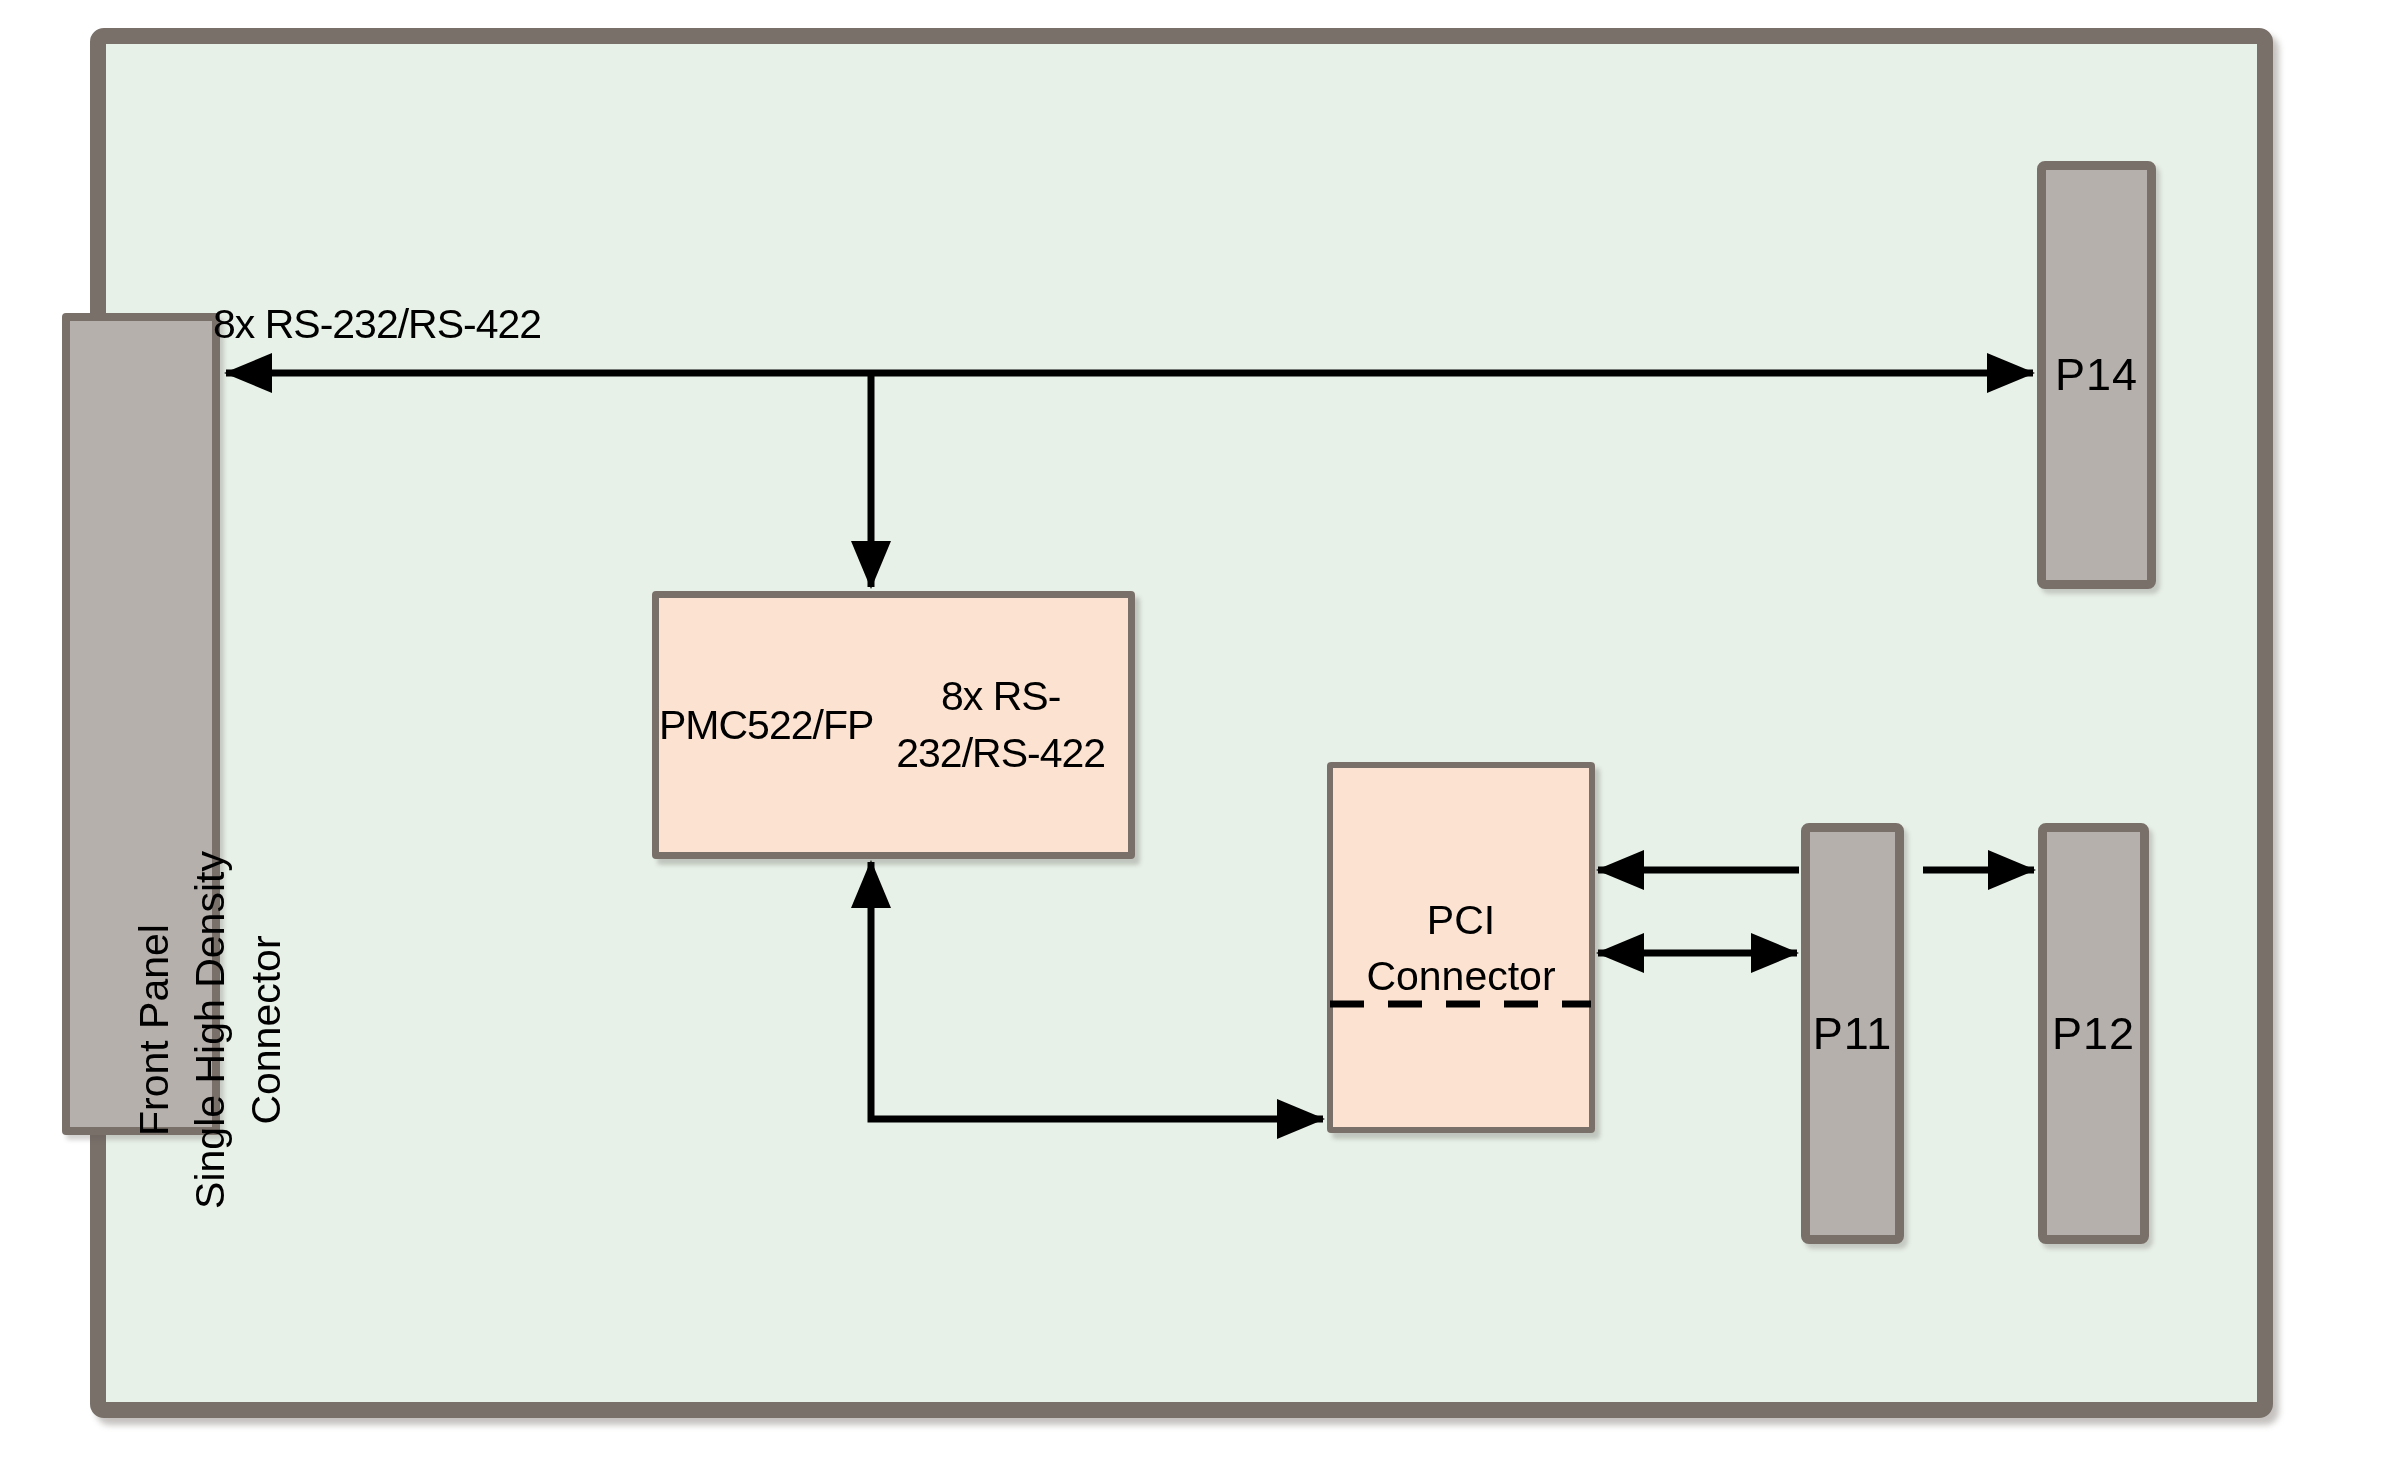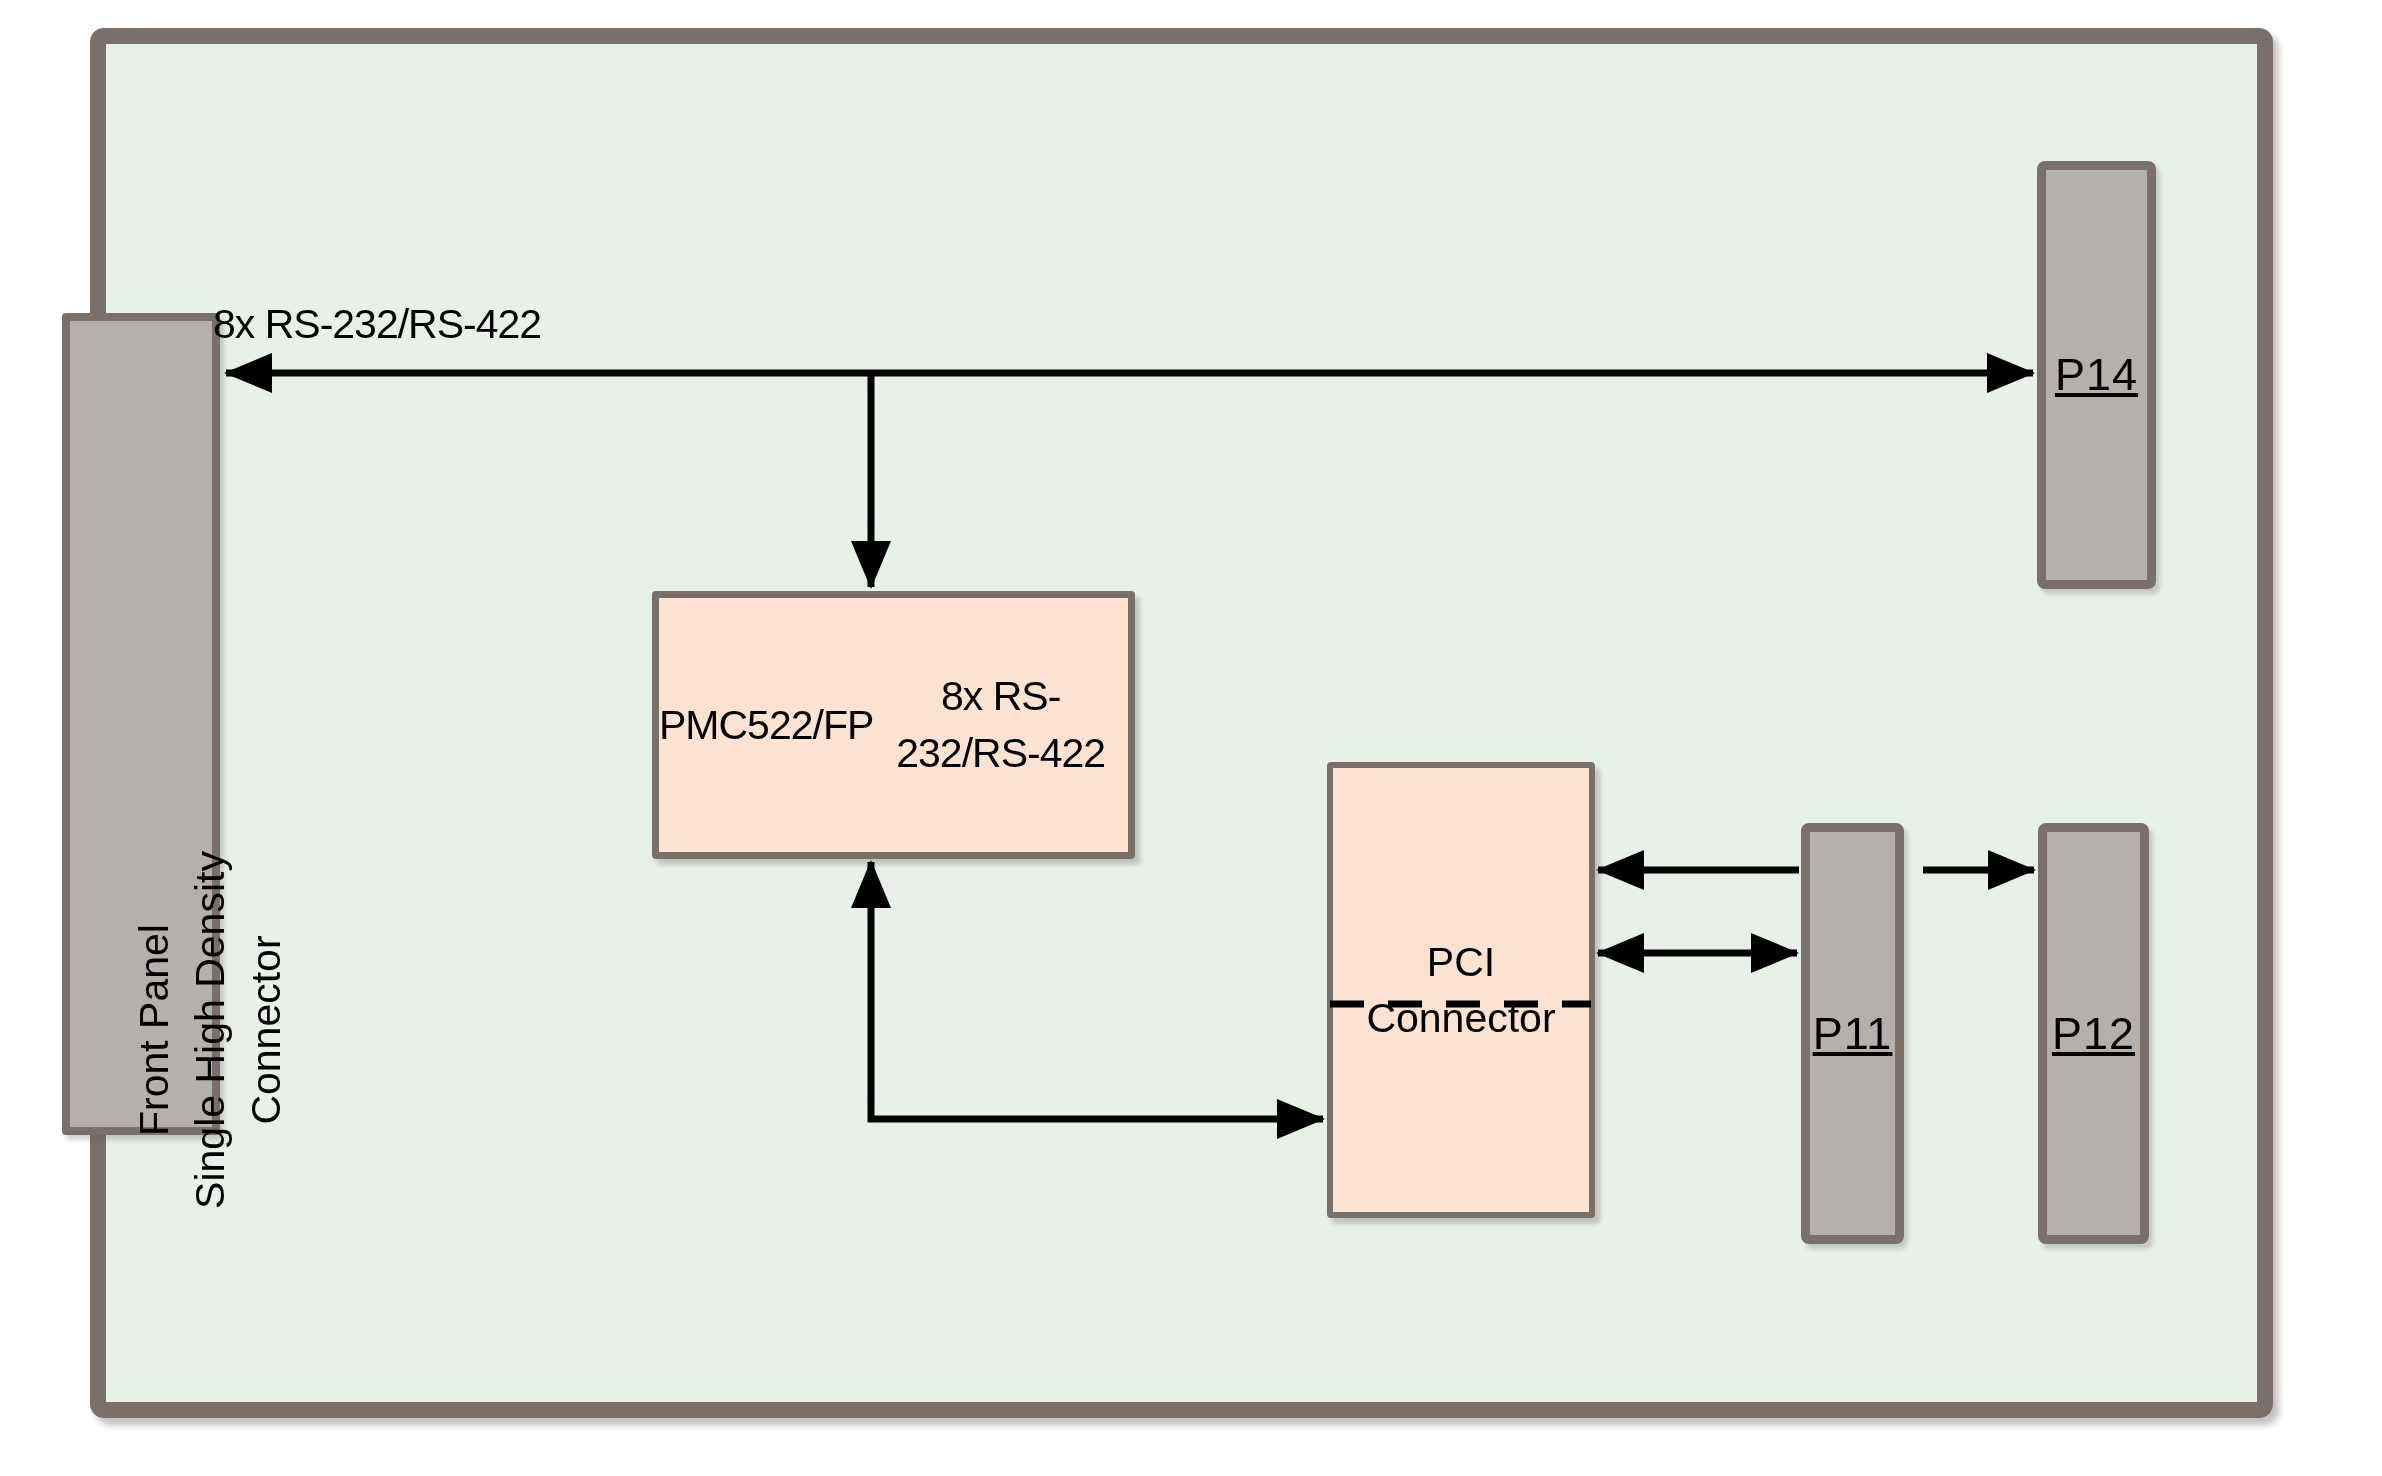--- a/index.html
+++ b/index.html
@@ -40,21 +40,20 @@
     box-shadow: 4px 5px 4px rgba(90,85,80,0.25);
     display: flex;
     align-items: center;
     justify-content: center;
     z-index: 3;
   }
   .gray-box .port-label {
     font-size: 45px;
     color: #000000;
     letter-spacing: 1px;
-    text-decoration: underline;
   }
   .front-panel {
     left: 62px; top: 313px;
     width: 158px; height: 822px;
     border-width: 8px;
     border-radius: 4px;
   }
   .front-panel .vtext {
     position: absolute;
     left: -274px; top: 624px;
@@ -88,21 +87,21 @@
     flex-direction: row;
     align-items: center;
     justify-content: center;
     text-align: center;
     font-size: 41px;
     line-height: 57px;
     letter-spacing: -1px;
   }
   .pci-uart {
     left: 1327px; top: 762px;
-    width: 268px; height: 456px;
+    width: 268px; height: 371px;
     border-width: 6px;
     display: flex;
     flex-direction: column;
   }
   .pci-uart .compartment {
     display: flex;
     flex-direction: column;
     align-items: center;
     justify-content: center;
     text-align: center;

